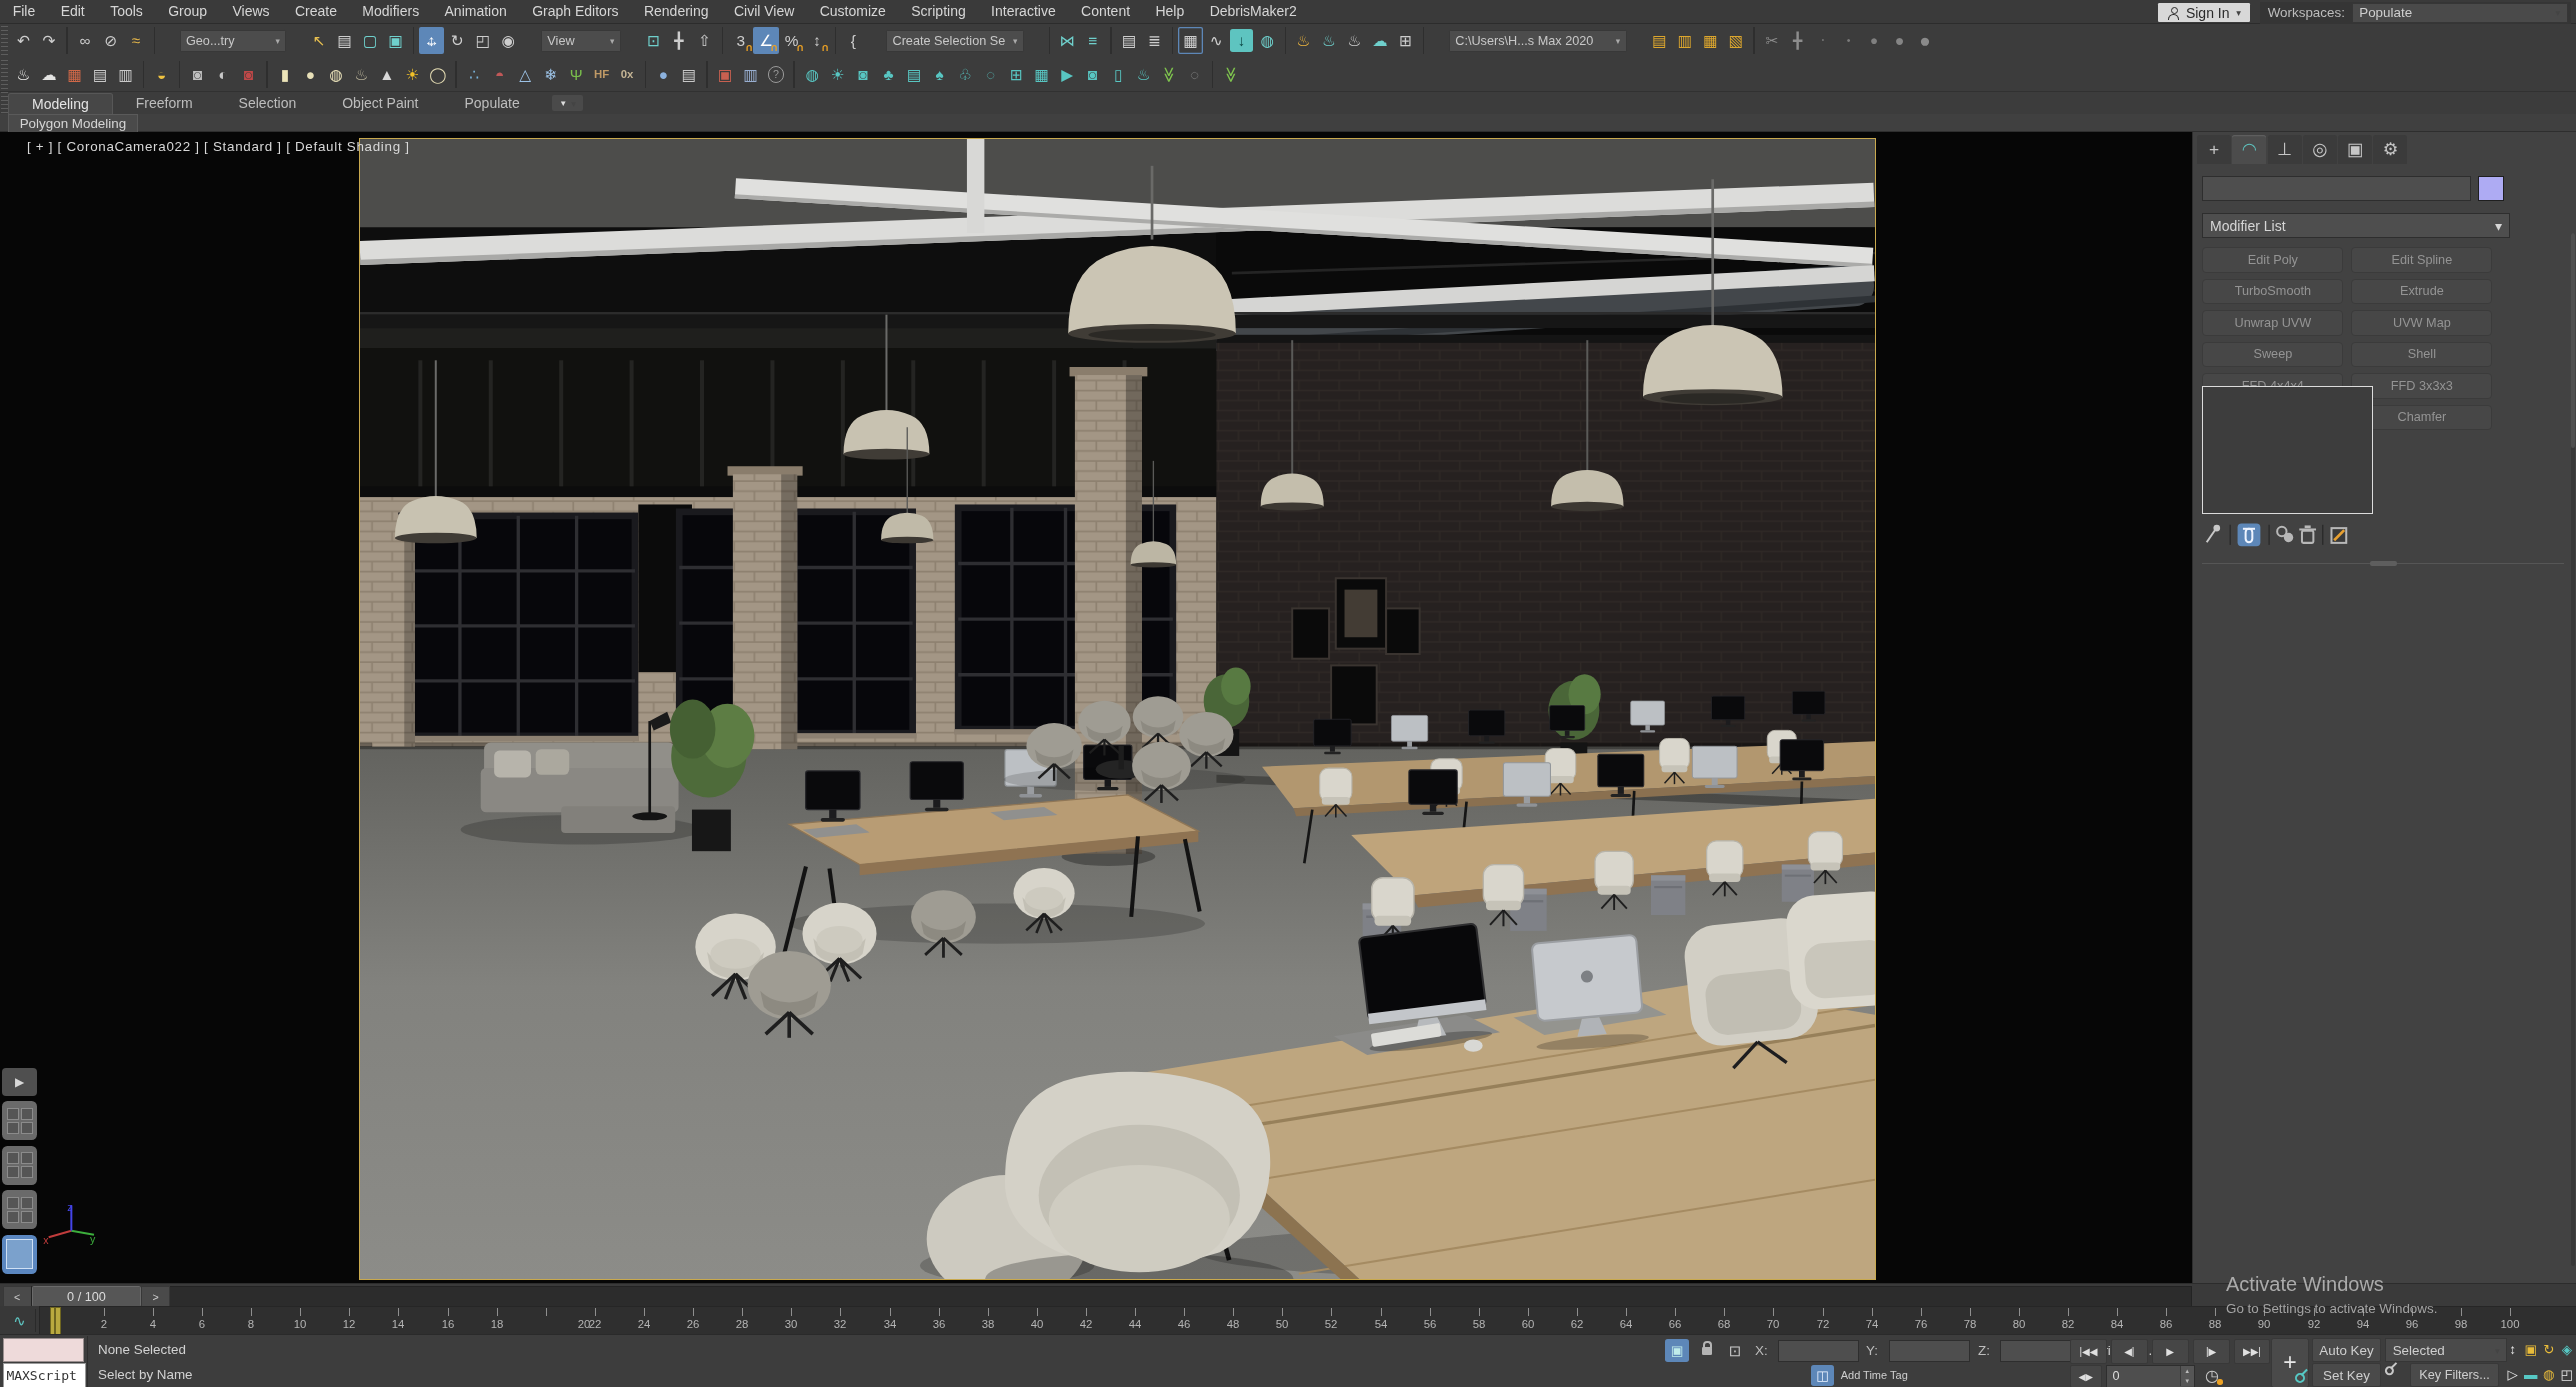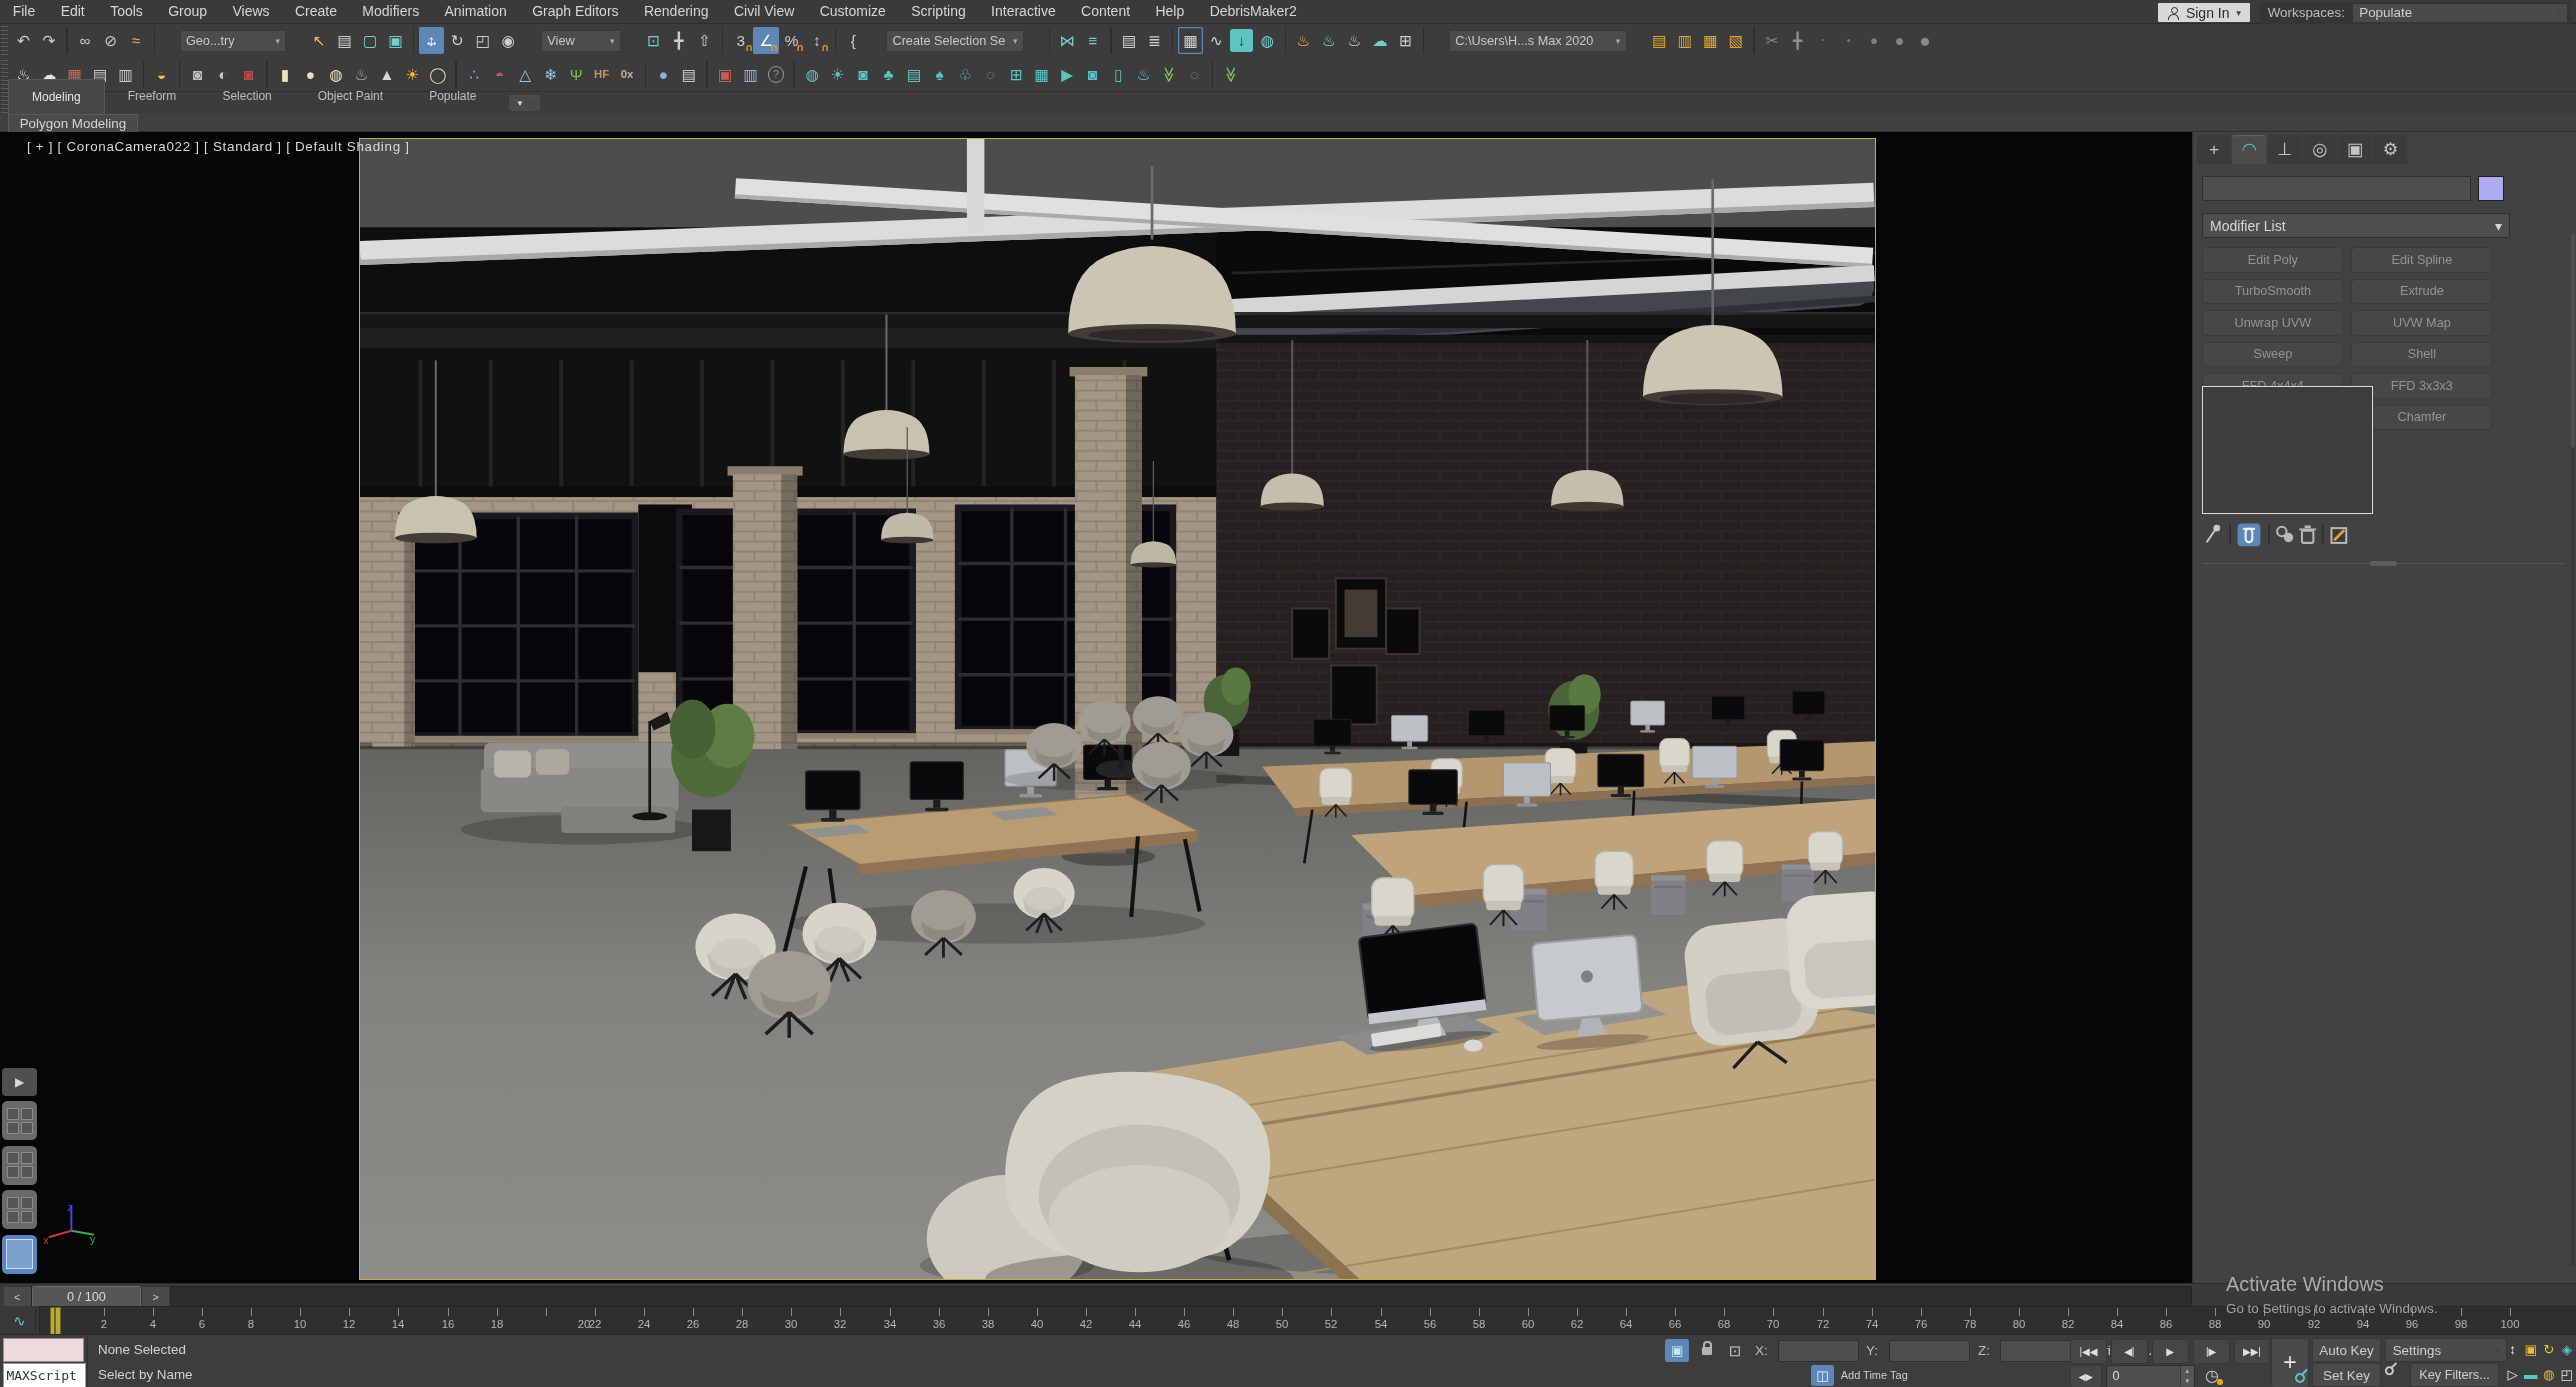--- a/index.html
+++ b/index.html
@@ -42,21 +42,21 @@
   .tbi .mag{position:absolute;right:1.3px;bottom:0.7px;font-size:8.7px;font-weight:bold;color:#eda224;
             display:inline-block;transform:rotate(180deg);}
   .tbi.boxed{border-radius:2.7px;width:23px;height:23px;margin:2px 1.3px;}
   .tdd{background:#4c4c4c;border:0.7px solid #383838;height:20px;display:flex;align-items:center;
        justify-content:space-between;padding:0 5.4px;margin:0 20px;border-radius:1.3px;flex:0 0 auto;}
   .tddl{font-size:12.7px;color:#c8c8c8;white-space:nowrap;overflow:hidden;}
   .tddc{font-size:8.7px;color:#aaa;margin-left:5.4px;}
   
   #ribbonrow{position:absolute;left:0;top:92px;width:2576px;height:22px;background:#3c3c3c;display:flex;align-items:flex-end;}
   #ribbonrow .rhandle{width:6.7px;height:38px;margin-left:1.3px;background-image:repeating-linear-gradient(to bottom,#5d5d5d 0 1.3px,transparent 1.3px 4px);background-size:2px 100%;background-repeat:repeat-x;}
-  .rtab{padding:10px 23px;font-size:12px;color:#bdbdbd;}
+  .rtab{padding:2px 23px;font-size:14px;color:#bdbdbd;}
   .rtab.active{background:#474747;border:0.7px solid #575757;border-bottom:none;border-radius:2.7px 2.7px 0 0;color:#e4e4e4;}
   #ribbon-config{width:31px;height:16px;background:#4a4a4a;border-radius:2px;margin:0 0 2.7px 9.4px;
                  display:flex;align-items:center;justify-content:center;gap:4px;color:#ddd;font-size:8px;}
   #ribbonsub{position:absolute;left:0;top:114px;width:2576px;height:17.4px;background:#404040;border-bottom:0.7px solid #2e2e2e;}
   #subtab{position:absolute;left:8px;top:0;height:17px;line-height:17px;padding:0 10.7px;background:#4a4a4a;
           border:0.7px solid #5a5a5a;border-bottom:none;font-size:13.4px;color:#d5d5d5;}
   
   #workarea{position:absolute;left:0;top:132px;width:2576px;height:1151px;}
   #viewport{position:absolute;left:0;top:0;width:2192px;height:1151px;background:#060606;}
   #vp-label{position:absolute;left:27px;top:6.7px;font-size:13.4px;color:#d8d8d8;letter-spacing:0.7px;z-index:5;}
@@ -1175,21 +1175,21 @@
           <i>▲</i>
           <i>▼</i>
         </span>
     </div>
     <div id="timecfg">◷<span class="gear"></span></div>
 
     <div id="bigkey">+<span class="keyico"></span></div>
     <div class="keybtn" id="autokey">Auto Key</div>
     <div class="keybtn" id="setkey">Set Key</div>
     <div class="dd" id="selected-dd">
-      <span>Settings</span>
+      <span>Selected</span>
       <span class="caret">▾</span>
     </div>
     <div id="keyicon">
         <span class="keyico"></span>
       </div>
     <div class="keybtn" id="keyfilters">Key Filters...</div>
 
     <div id="navgrid">
         <div class="nav" style="color: rgb(230, 230, 230);">↕</div>
         <div class="nav" style="color: rgb(232, 187, 58);">▣</div>

